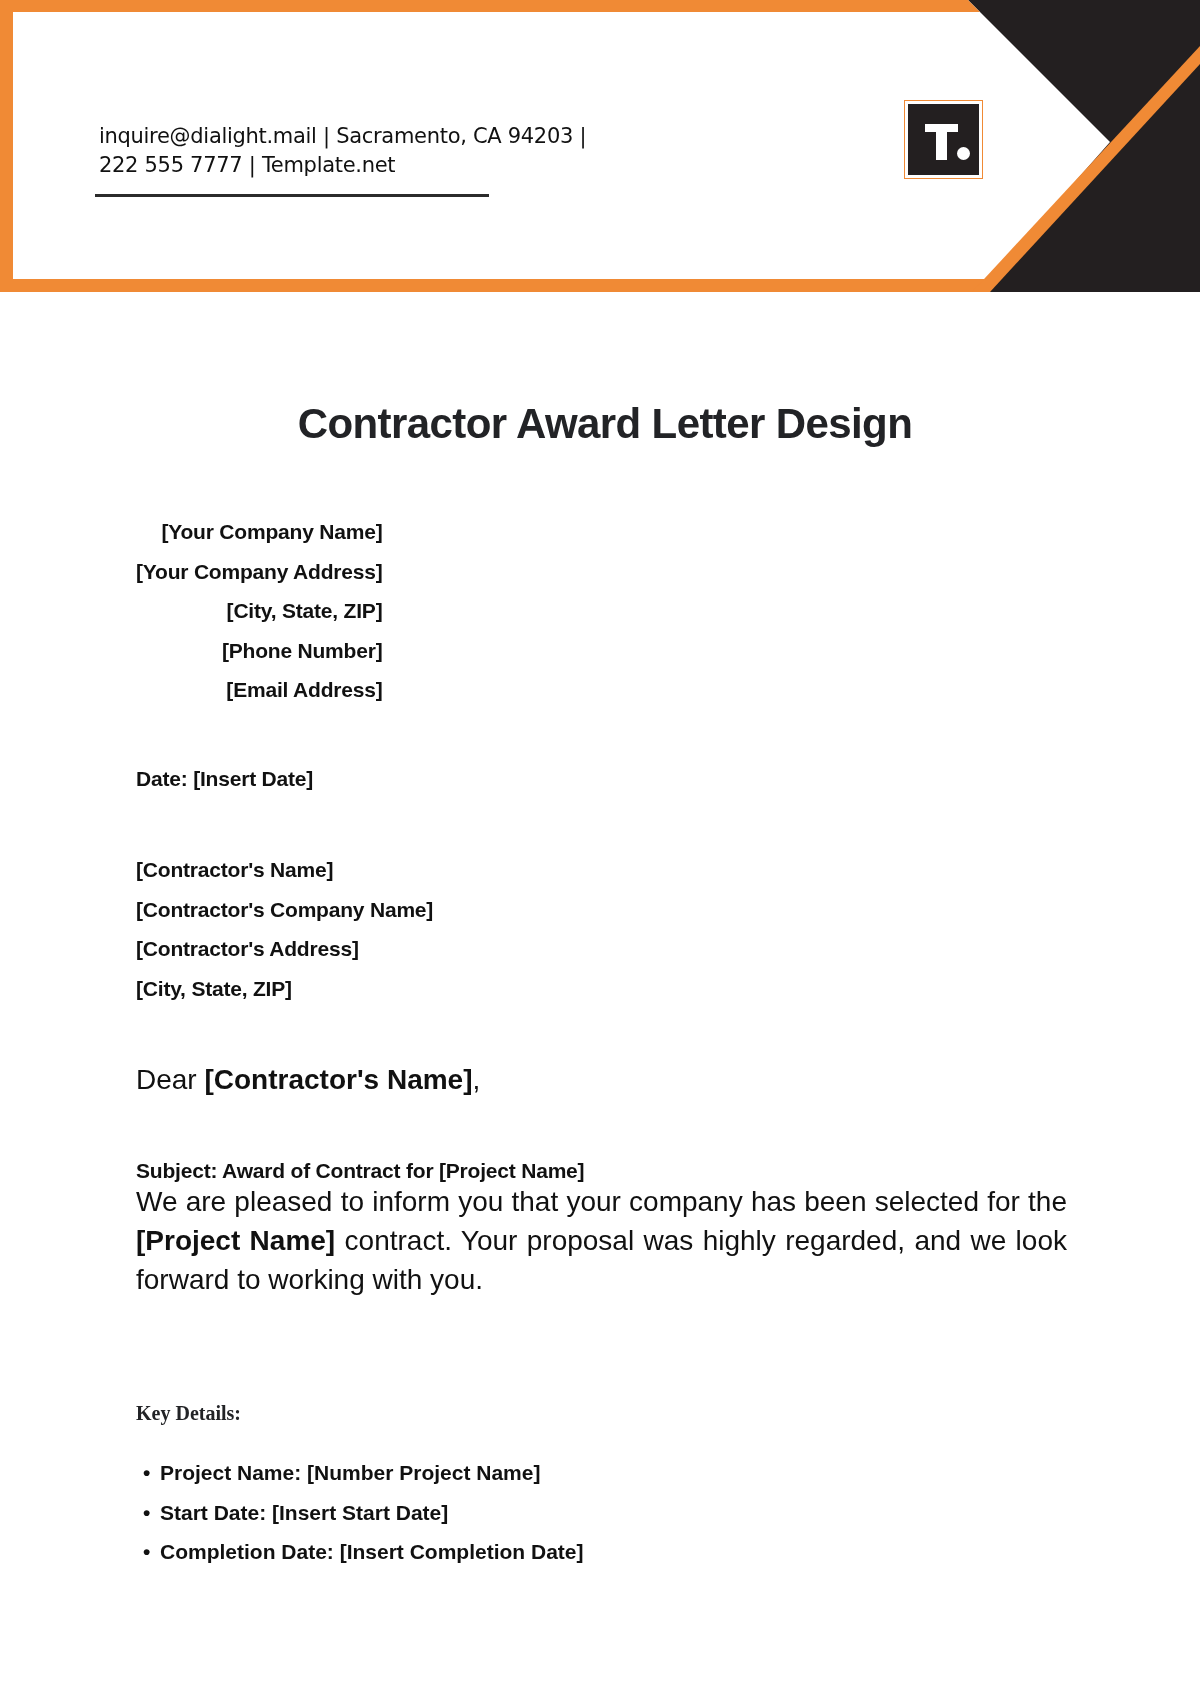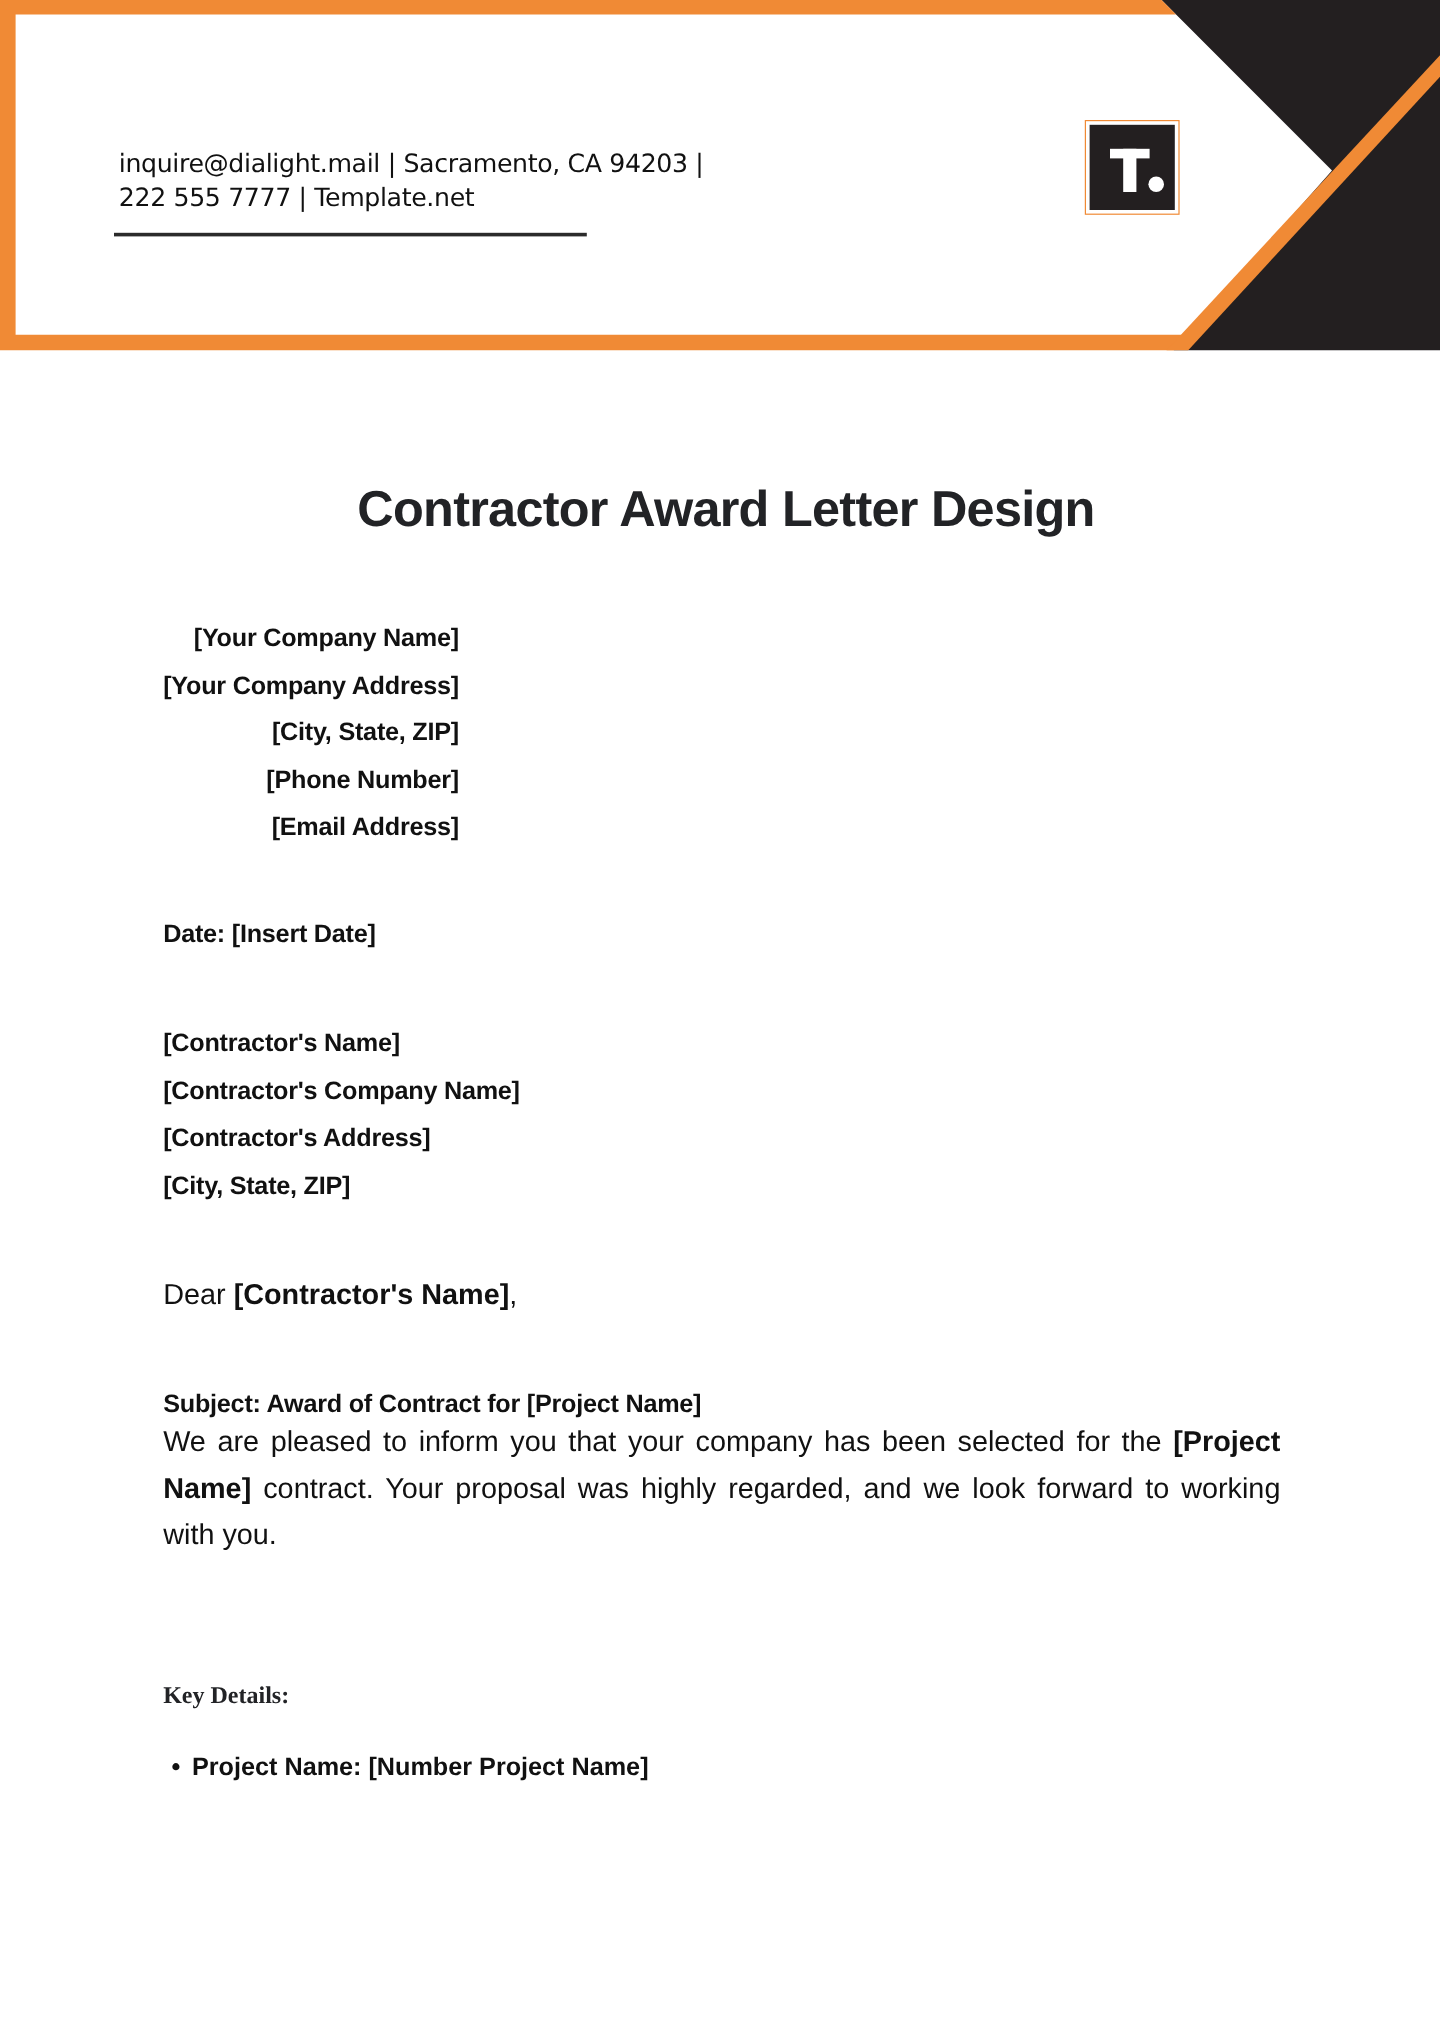--- a/index.html
+++ b/index.html
@@ -13,21 +13,21 @@
   .logo { position:absolute; left:904px; top:100px; width:79px; height:79px; border:1.5px solid #f08a35;
           box-sizing:border-box; padding:3px; background:#fff; }
   .logo-inner { width:100%; height:100%; background:#231f20; position:relative; }
   .logo-t { position:absolute; left:17px; top:20px; width:33px; height:8px; background:#fff; }
   .logo-t2 { position:absolute; left:28px; top:20px; width:11px; height:36px; background:#fff; }
   .logo-dot { position:absolute; left:49px; top:43px; width:13px; height:13px; border-radius:50%; background:#fff; }
 
   .title { position:absolute; left:0; width:1210px; top:400px; text-align:center; font-size:42px;
            font-weight:bold; color:#222326; letter-spacing:-0.6px; }
   .block { position:absolute; left:136px; font-weight:bold; font-size:21px; line-height:39.5px; color:#111; letter-spacing:-0.2px; }
-  .para { position:absolute; left:136px; width:931px; font-size:24px; line-height:39px; text-align:justify; color:#111; }
+  .para { position:absolute; left:136px; width:931px; font-size:28px; line-height:39px; text-align:justify; color:#111; }
   .bold { font-weight:bold; }
   .section-h { position:absolute; left:136px; top:1402px; font-size:20px; font-weight:bold; color:#222326;font-family:Liberation Serif, serif; }
   ul.details { position:absolute; left:136px; top:1453px; margin:0; padding:0; list-style:none;
                font-size:21px; font-weight:bold; line-height:39.5px; color:#111; }
   ul.details li { padding-left:24px; position:relative; }
   ul.details li::before { content:"\2022"; position:absolute; left:7px; top:0; }
 </style>
 </head>
 <body>
 
@@ -76,13 +76,15 @@
 <div class="para" style="top:1060px;"><span>Dear </span><span class="bold">[Contractor's Name]</span><span>,</span></div>
 
 <div class="block" style="top:1151px;">Subject: Award of Contract for [Project Name]</div>
 
 <div class="para" style="top:1182px;"><span>We are pleased to inform you that your company has been selected for the </span><span class="bold">[Project Name]</span><span> contract. Your proposal was highly regarded, and we look forward to working with you.</span></div>
 
 <div class="section-h">Key Details:</div>
 
 <ul class="details">
   <li>Project Name: [Number Project Name]</li>
+  <li>Start Date: [Insert Start Date]</li>
+  <li>Completion Date: [Insert Completion Date]</li>
 </ul>
 
 </body></html>

